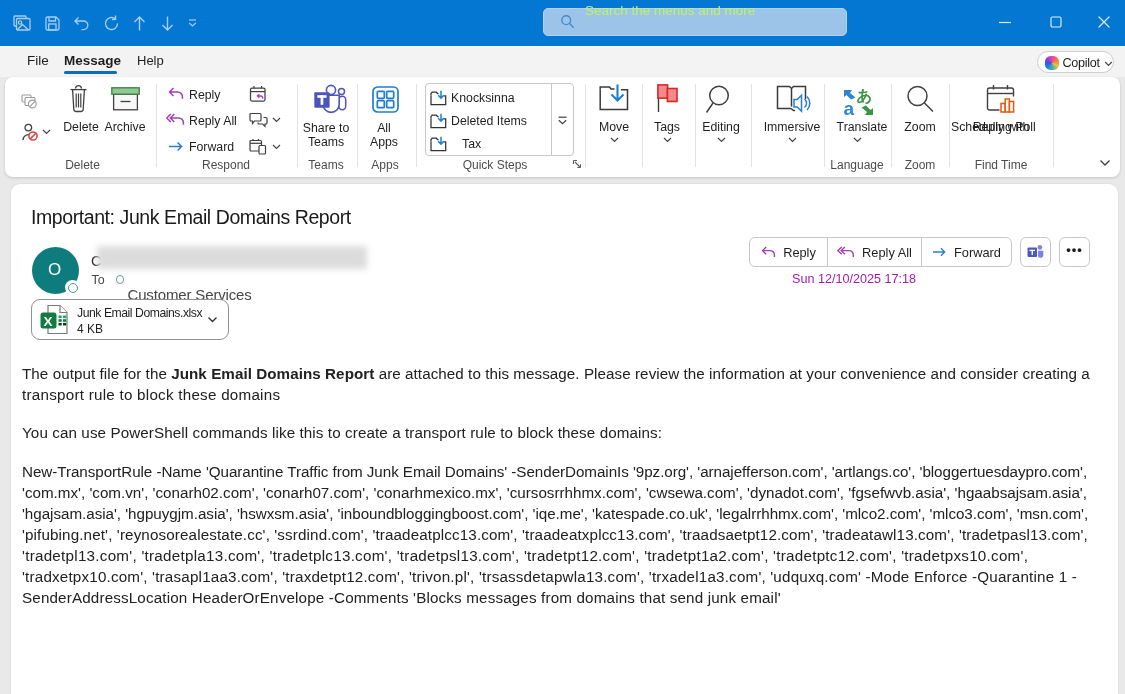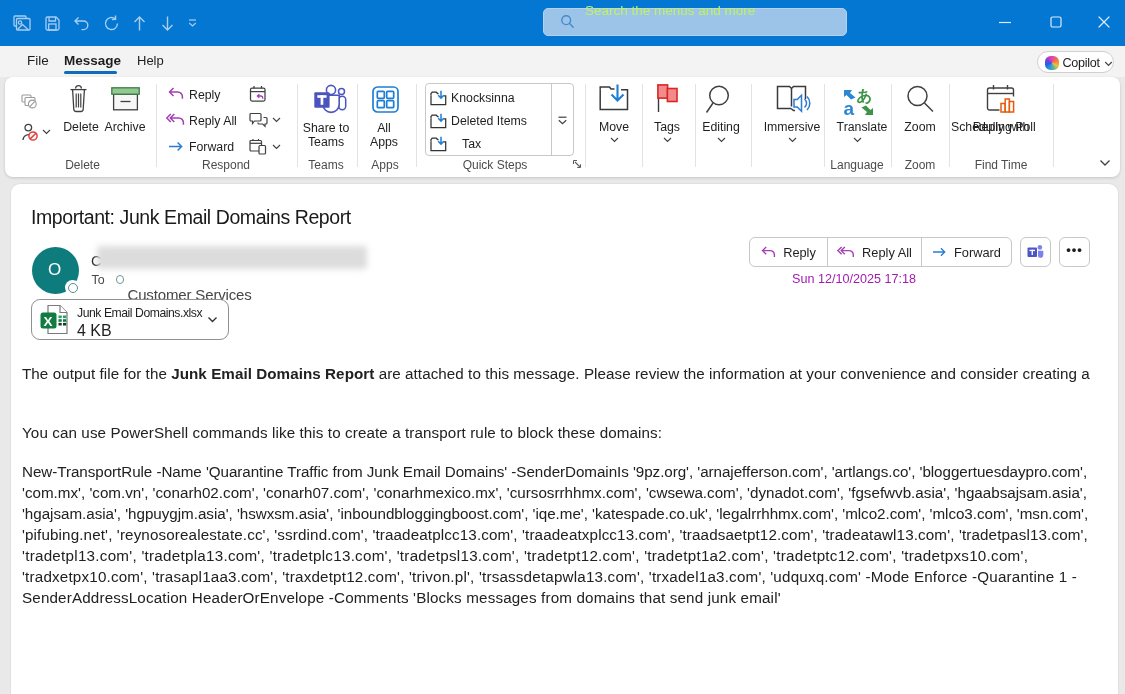--- a/index.html
+++ b/index.html
@@ -358,27 +358,28 @@
     <rect x="4.5" y="8.5" width="16" height="16" rx="2.5" fill="#107c41"></rect>
     <text x="7.5" y="21.5" font-family="Liberation Sans" font-size="13.5" font-weight="bold" fill="#fff">X</text>
     <rect x="22.5" y="11.5" width="3.2" height="2.6" fill="#21a366"></rect>
       <rect x="27" y="11.5" width="3.2" height="2.6" fill="#21a366"></rect>
     <rect x="22.5" y="15.2" width="3.2" height="2.6" fill="#107c41"></rect>
       <rect x="27" y="15.2" width="3.2" height="2.6" fill="#107c41"></rect>
     <rect x="22.5" y="18.9" width="3.2" height="2.6" fill="#0b3d23"></rect>
       <rect x="27" y="18.9" width="3.2" height="2.6" fill="#0b3d23"></rect>
   </svg>
   <div class="abs" style="left:66px;top:122px;font-size:12.2px;letter-spacing:-0.45px;color:#1f1f1f;">Junk Email Domains.xlsx</div>
-  <div class="abs" style="left:66px;top:138px;font-size:16px;color:#1f1f1f;">4 KB</div>
+  <div class="abs" style="left:66px;top:138px;font-size:12px;color:#1f1f1f;">4 KB</div>
   <svg class="abs" style="left:196px;top:132px;" width="11" height="8" viewBox="0 0 11 8">
       <path d="M1.5 1.5 L5.5 5.5 L9.5 1.5" fill="none" stroke="#333" stroke-width="1.4"></path>
     </svg>
 
   <div class="abs" style="left:11px;top:179px;width:1085px;font-size:15.2px;color:#212121;line-height:21px;letter-spacing:0.06px;white-space:nowrap;">
     <div>The output file for the <b>Junk Email Domains Report</b> are attached to this message. Please review the information at your convenience and consider creating a</div>
+    <div style="letter-spacing:0.25px;">transport rule to block these domains</div>
   </div>
   <div class="abs" style="left:11px;top:239.5px;font-size:15.2px;color:#212121;letter-spacing:0.1px;white-space:nowrap;">You can use PowerShell commands like this to create a transport rule to block these domains:</div>
   <div class="abs" style="left:11px;top:277px;width:1085px;font-size:15.2px;color:#212121;line-height:21px;letter-spacing:-0.05px;white-space:nowrap;">
     <div>New-TransportRule -Name 'Quarantine Traffic from Junk Email Domains' -SenderDomainIs '9pz.org', 'arnajefferson.com', 'artlangs.co', 'bloggertuesdaypro.com',</div>
     <div style="letter-spacing:0.0px;">'com.mx', 'com.vn', 'conarh02.com', 'conarh07.com', 'conarhmexico.mx', 'cursosrrhhmx.com', 'cwsewa.com', 'dynadot.com', 'fgsefwvb.asia', 'hgaabsajsam.asia',</div>
     <div style="letter-spacing:-0.03px;">'hgajsam.asia', 'hgpuygjm.asia', 'hswxsm.asia', 'inboundbloggingboost.com', 'iqe.me', 'katespade.co.uk', 'legalrrhhmx.com', 'mlco2.com', 'mlco3.com', 'msn.com',</div>
     <div style="letter-spacing:0.13px;">'pifubing.net', 'reynosorealestate.cc', 'ssrdind.com', 'traadeatplcc13.com', 'traadeatxplcc13.com', 'traadsaetpt12.com', 'tradeatawl13.com', 'tradetpasl13.com',</div>
     <div style="letter-spacing:0.26px;">'tradetpl13.com', 'tradetpla13.com', 'tradetplc13.com', 'tradetpsl13.com', 'tradetpt12.com', 'tradetpt1a2.com', 'tradetptc12.com', 'tradetpxs10.com',</div>
     <div style="letter-spacing:0.19px;">'tradxetpx10.com', 'trasapl1aa3.com', 'traxdetpt12.com', 'trivon.pl', 'trsassdetapwla13.com', 'trxadel1a3.com', 'udquxq.com' -Mode Enforce -Quarantine 1 -</div>
     <div style="letter-spacing:0.16px;">SenderAddressLocation HeaderOrEnvelope -Comments 'Blocks messages from domains that send junk email'</div>

